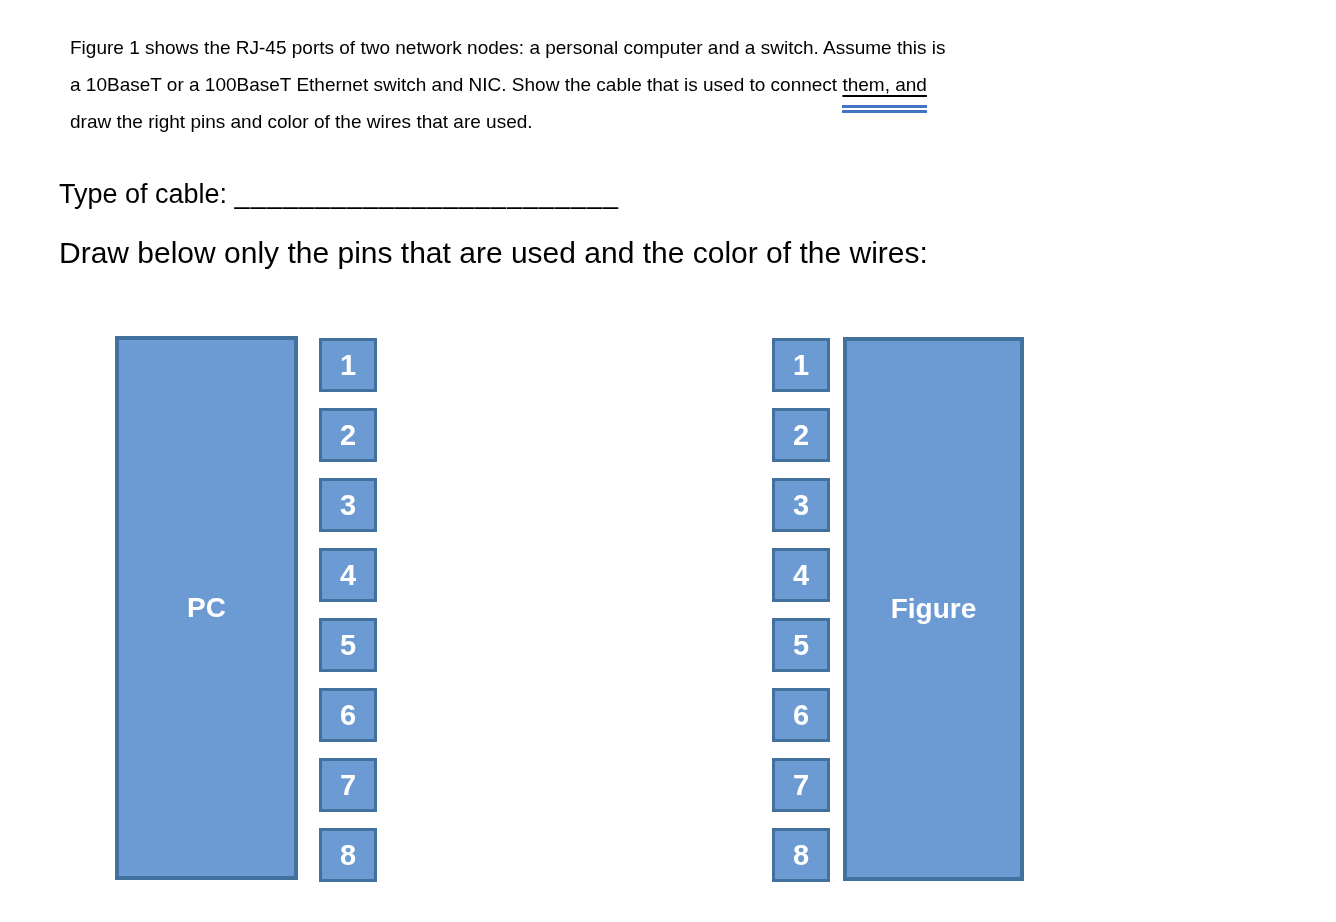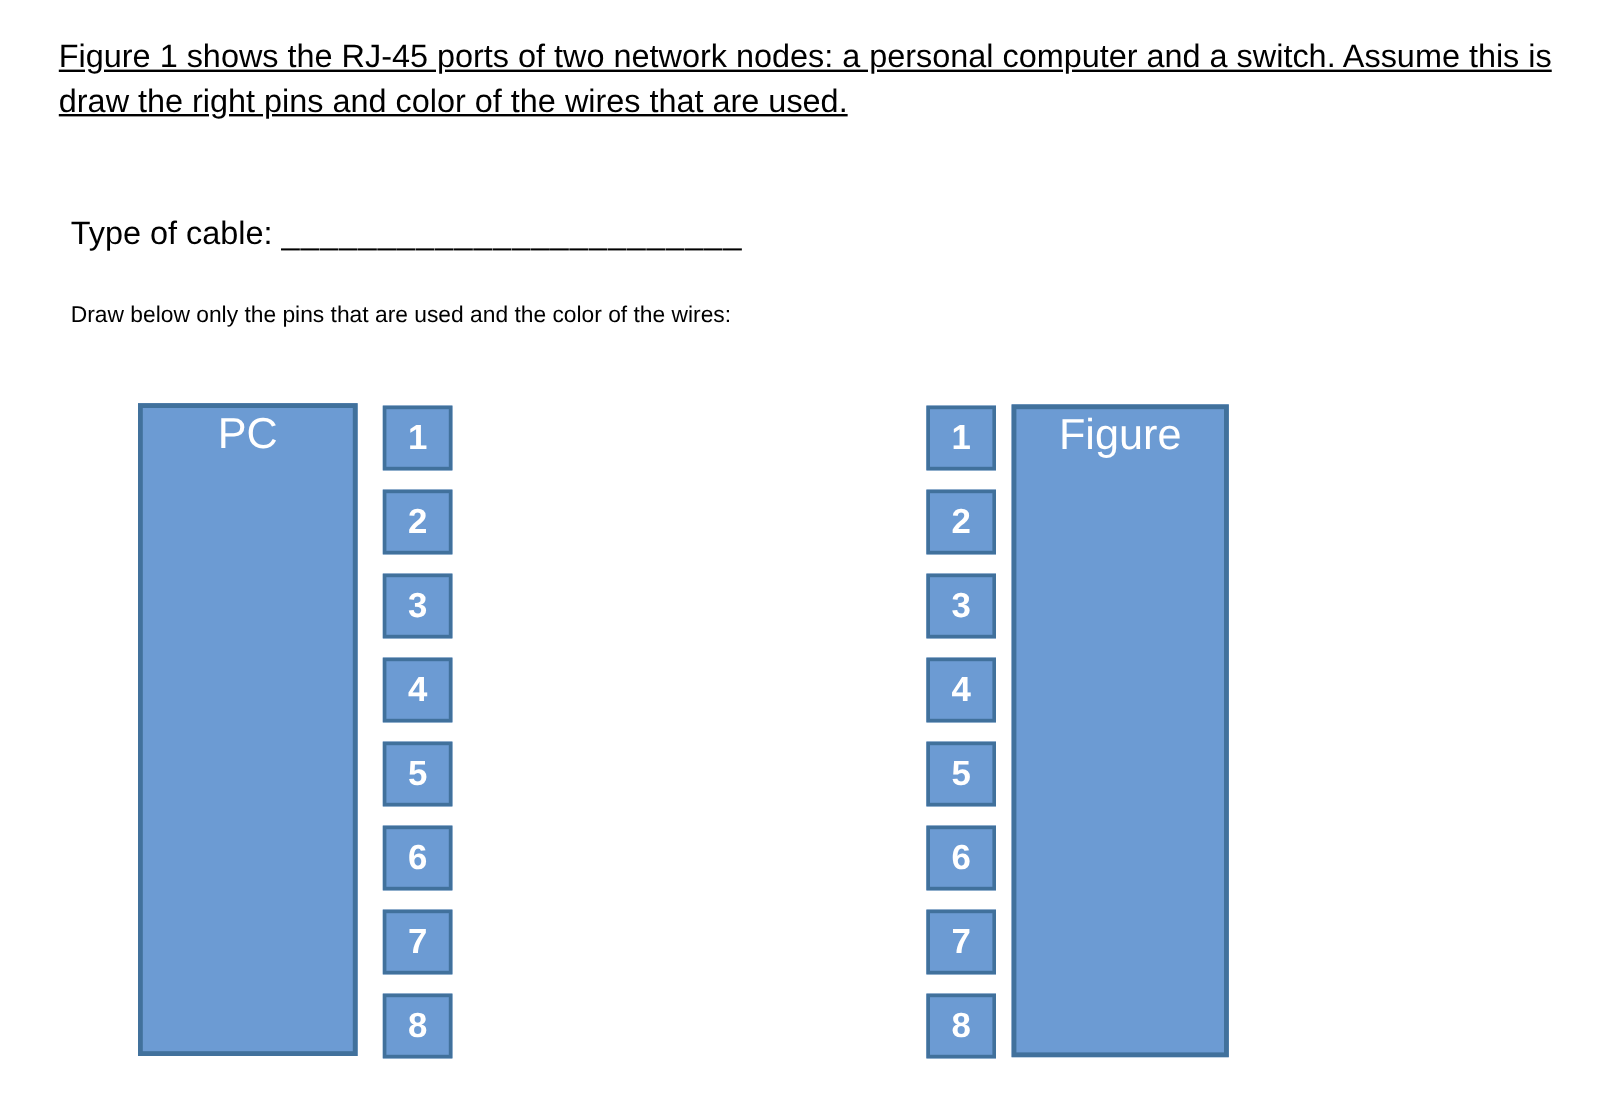--- a/index.html
+++ b/index.html
@@ -15,26 +15,25 @@
     height: 922px;
     position: relative;
     font-family: "Liberation Sans", sans-serif;
     color: var(--text-color);
     overflow: hidden;
   }
   .abs { position: absolute; }
 
   
   .question {
-    left: 49px;
+    left: 70px;
     top: 29px;
-    font-size: 27px;
+    font-size: 19px;
     line-height: 37px;
     letter-spacing: 0px;
-    text-decoration: underline;
   }
   .q-line { white-space: nowrap; height: 37px; }
   .grammar-underline {
     text-decoration: underline;
     text-decoration-thickness: 2px;
     text-underline-offset: 4px;
     position: relative;
     display: inline-block;
   }
   .grammar-underline::after {
@@ -54,36 +53,36 @@
     top: 179px;
     font-size: 27px;
     white-space: nowrap;
     text-align: center;
   }
   .blank { letter-spacing: 1px; }
 
   
   .draw-line {
     left: 59px;
-    top: 252px;
-    font-size: 19px;
+    top: 236px;
+    font-size: 30px;
     white-space: nowrap;
   }
 
   
   .node-box {
     position: absolute;
     background: var(--shape-fill);
     border: 4px solid var(--shape-border);
     display: flex;
-    align-items: flex-start;
+    align-items: center;
     justify-content: center;
     color: #ffffff;
-    font-size: 36px;
-    font-weight: 400;
+    font-size: 28px;
+    font-weight: 700;
   }
   .pc-box     { left: 115px; top: 336px; width: 175px; height: 536px; }
   .switch-box { left: 843px; top: 337px; width: 173px; height: 536px; }
 
   .pin {
     position: absolute;
     width: 52px;
     height: 48px;
     background: var(--shape-fill);
     border: 3px solid var(--shape-border);
@@ -104,20 +103,23 @@
   .row-5 { top: 688px; }
   .row-6 { top: 758px; }
   .row-7 { top: 828px; }
 </style>
 </head>
 <body>
 
 <div class="abs question">
   <div class="q-line">
     <span>Figure 1 shows the RJ-45 ports of two network nodes: a personal computer and a switch. Assume this is</span>
+  </div>
+  <div class="q-line">
+    <span>a 10BaseT or a 100BaseT Ethernet switch and NIC. Show the cable that is used to connect </span><span class="grammar-underline">them, and</span>
   </div>
   <div class="q-line">
     <span>draw the right pins and color of the wires that are used.</span>
   </div>
 </div>
 
 <div class="abs cable-line">
   <span>Type of cable: </span><span class="blank">________________________</span>
 </div>
 

